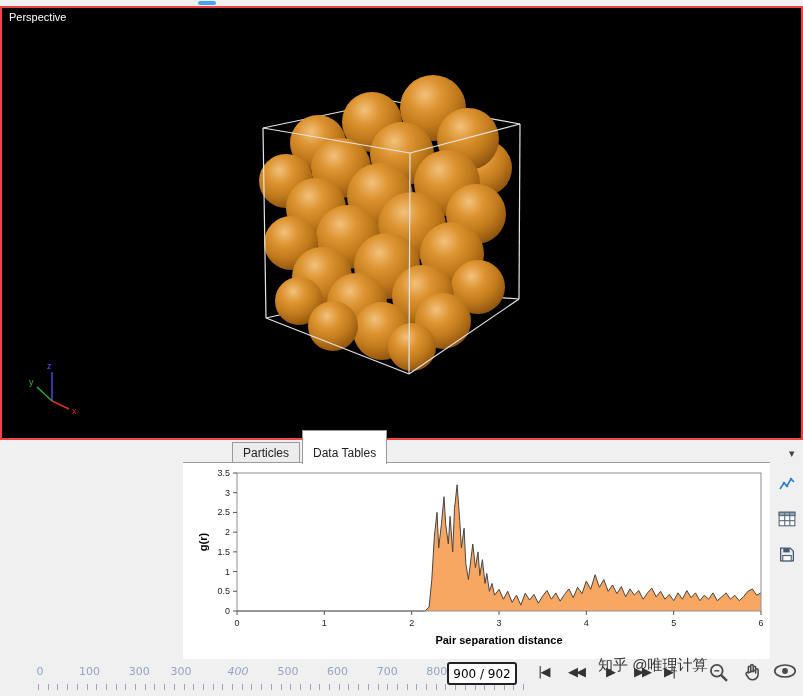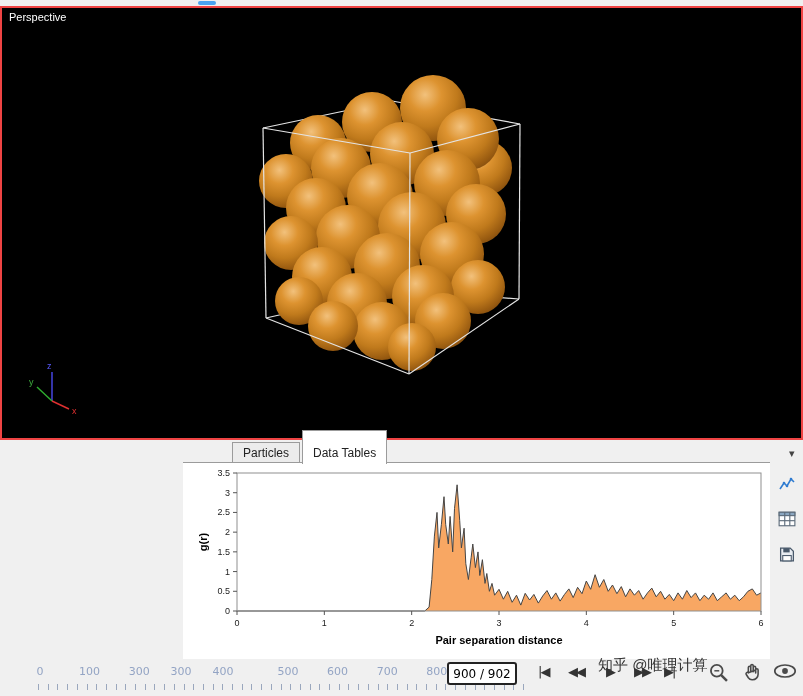--- a/index.html
+++ b/index.html
@@ -195,21 +195,21 @@
       </button>
     </div>
   </div>
 
   <div class="bottom-bar">
     <div id="timeline" style="position:absolute;left:0;top:0;width:530px;height:37px;">
         <span class="tl-label" style="left: 40px;">0</span>
         <span class="tl-label" style="left: 89.6px;">100</span>
         <span class="tl-label" style="left: 139.2px;">300</span>
         <span class="tl-label" style="left: 181px;">300</span>
-        <span class="tl-label" style="left: 223px;">400</span>
+        <span class="tl-label" style="left: 238px; font-style: italic;">400</span>
         <span class="tl-label" style="left: 288px;">500</span>
         <span class="tl-label" style="left: 337.6px;">600</span>
         <span class="tl-label" style="left: 387.2px;">700</span>
         <span class="tl-label" style="left: 436.8px;">800</span>
       </div>
     <div class="ticks"></div>
     <div class="spin">900 / 902</div>
 
     <button class="pb" style="left:538px;">|◀</button>
     <button class="pb" style="left:568px;">◀◀</button>

